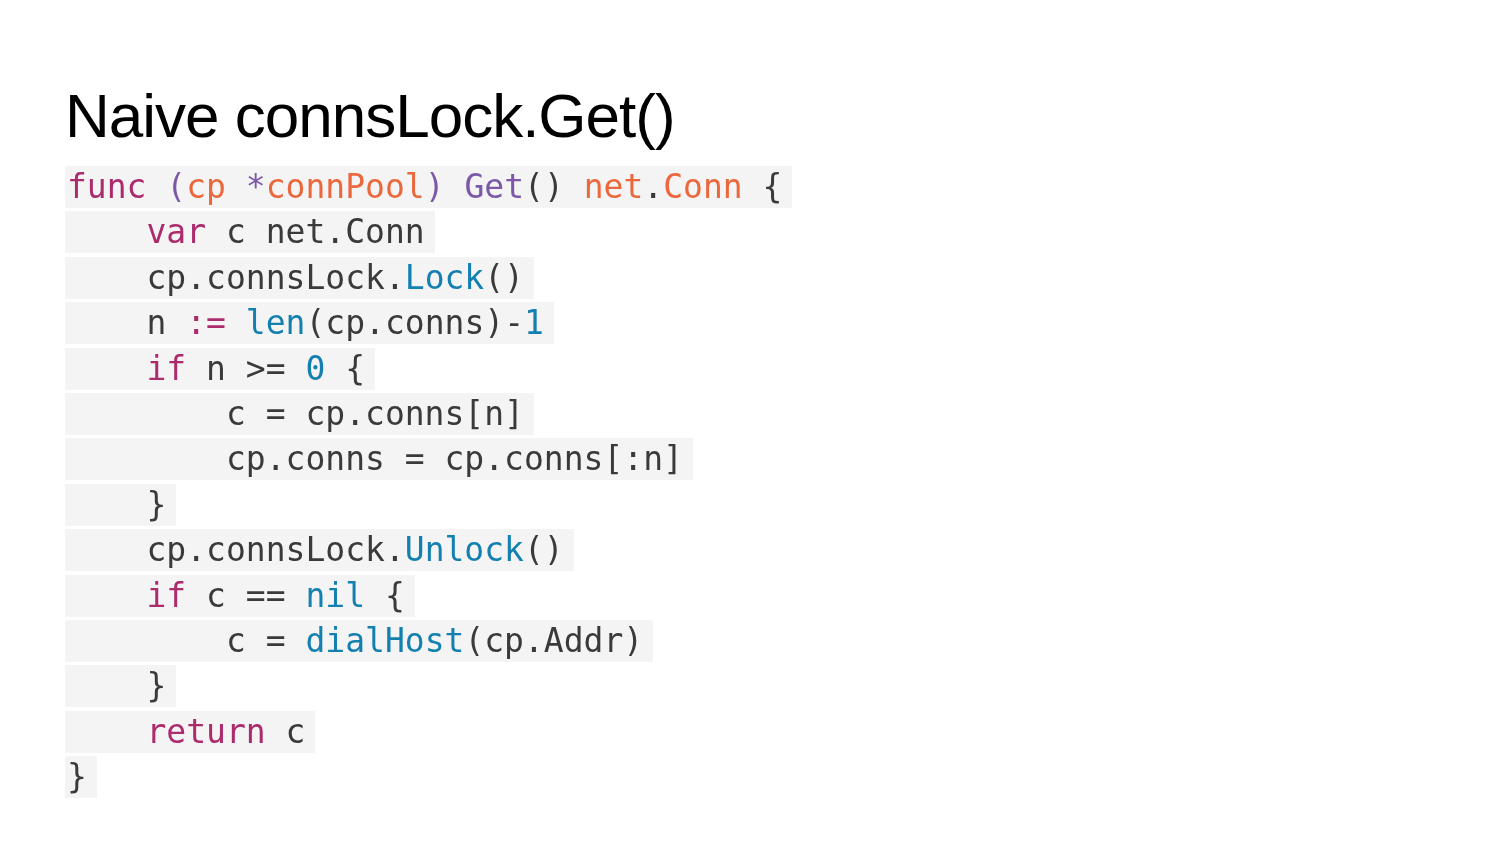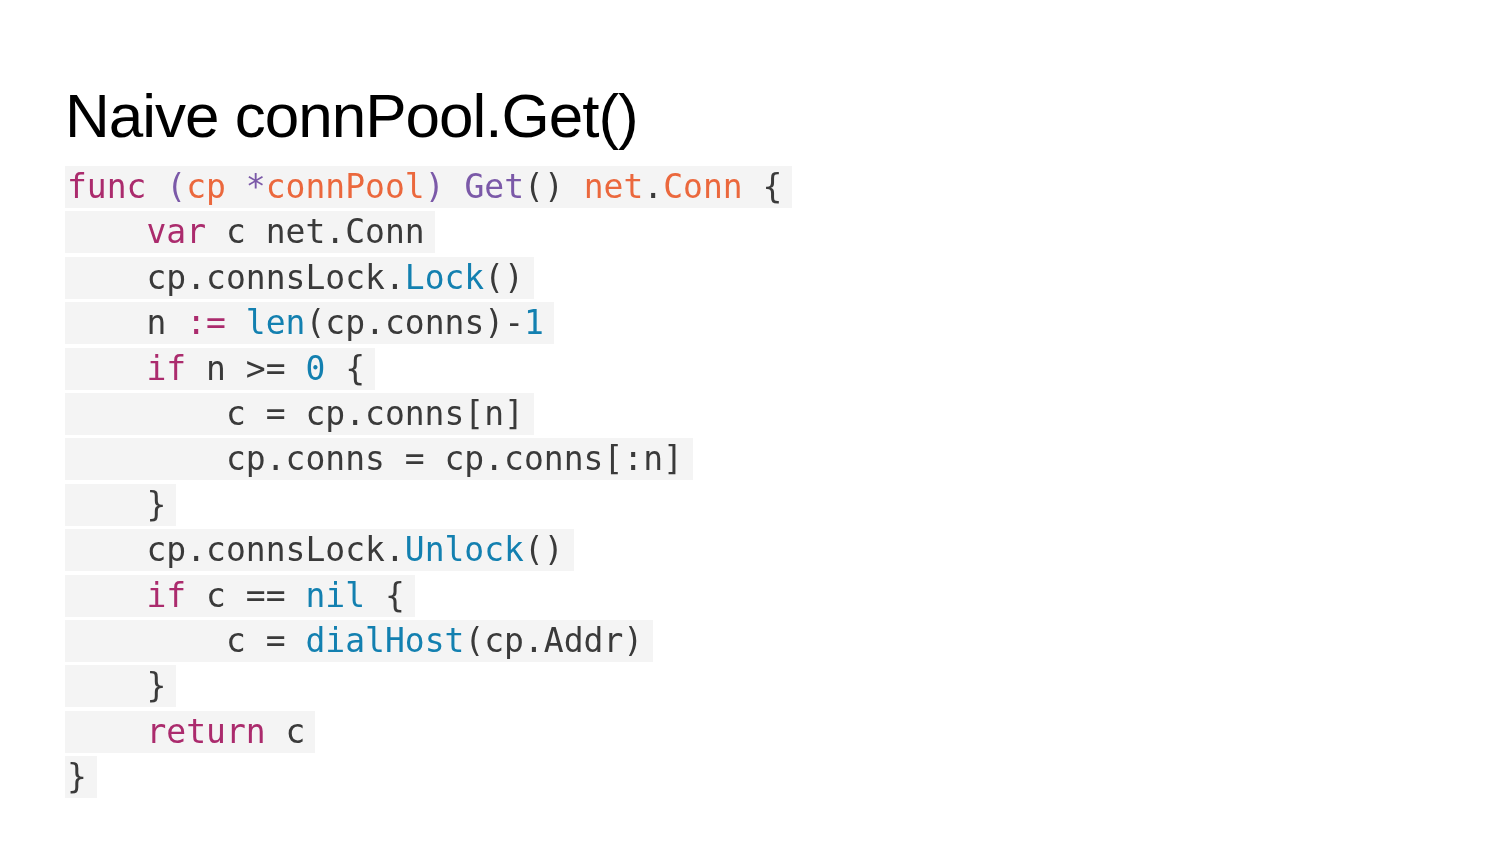--- a/index.html
+++ b/index.html
@@ -44,15 +44,15 @@
     padding: 0 10px 0 2px;
     background: #f4f4f4;
     white-space: pre;
   }
   .code-token { white-space: pre; }
 </style>
 </head>
 <body>
 
 <div class="slide">
-  <h1 class="slide-title">Naive connPool.Get()</h1>
+  <h1 class="slide-title">Naive connsLock.Get()</h1>
   <div class="code-block"><div class="code-line-row"><span class="code-line" style="background: rgb(244, 244, 244);"><span class="code-token" style="color: rgb(171, 43, 109);">func</span><span class="code-token" style="color: rgb(58, 58, 58);"> </span><span class="code-token" style="color: rgb(123, 89, 168);">(</span><span class="code-token" style="color: rgb(235, 104, 61);">cp</span><span class="code-token" style="color: rgb(58, 58, 58);"> </span><span class="code-token" style="color: rgb(123, 89, 168);">*</span><span class="code-token" style="color: rgb(235, 104, 61);">connPool</span><span class="code-token" style="color: rgb(123, 89, 168);">)</span><span class="code-token" style="color: rgb(58, 58, 58);"> </span><span class="code-token" style="color: rgb(123, 89, 168);">Get</span><span class="code-token" style="color: rgb(58, 58, 58);">() </span><span class="code-token" style="color: rgb(235, 104, 61);">net</span><span class="code-token" style="color: rgb(58, 58, 58);">.</span><span class="code-token" style="color: rgb(235, 104, 61);">Conn</span><span class="code-token" style="color: rgb(58, 58, 58);"> {</span></span></div><div class="code-line-row"><span class="code-line" style="background: rgb(244, 244, 244);"><span class="code-token" style="color: rgb(58, 58, 58);">    </span><span class="code-token" style="color: rgb(171, 43, 109);">var</span><span class="code-token" style="color: rgb(58, 58, 58);"> c net.Conn</span></span></div><div class="code-line-row"><span class="code-line" style="background: rgb(244, 244, 244);"><span class="code-token" style="color: rgb(58, 58, 58);">    cp.connsLock.</span><span class="code-token" style="color: rgb(19, 128, 176);">Lock</span><span class="code-token" style="color: rgb(58, 58, 58);">()</span></span></div><div class="code-line-row"><span class="code-line" style="background: rgb(244, 244, 244);"><span class="code-token" style="color: rgb(58, 58, 58);">    n </span><span class="code-token" style="color: rgb(171, 43, 109);">:=</span><span class="code-token" style="color: rgb(58, 58, 58);"> </span><span class="code-token" style="color: rgb(19, 128, 176);">len</span><span class="code-token" style="color: rgb(58, 58, 58);">(cp.conns)-</span><span class="code-token" style="color: rgb(19, 128, 176);">1</span></span></div><div class="code-line-row"><span class="code-line" style="background: rgb(244, 244, 244);"><span class="code-token" style="color: rgb(58, 58, 58);">    </span><span class="code-token" style="color: rgb(171, 43, 109);">if</span><span class="code-token" style="color: rgb(58, 58, 58);"> n &gt;= </span><span class="code-token" style="color: rgb(19, 128, 176);">0</span><span class="code-token" style="color: rgb(58, 58, 58);"> {</span></span></div><div class="code-line-row"><span class="code-line" style="background: rgb(244, 244, 244);"><span class="code-token" style="color: rgb(58, 58, 58);">        c = cp.conns[n]</span></span></div><div class="code-line-row"><span class="code-line" style="background: rgb(244, 244, 244);"><span class="code-token" style="color: rgb(58, 58, 58);">        cp.conns = cp.conns[:n]</span></span></div><div class="code-line-row"><span class="code-line" style="background: rgb(244, 244, 244);"><span class="code-token" style="color: rgb(58, 58, 58);">    }</span></span></div><div class="code-line-row"><span class="code-line" style="background: rgb(244, 244, 244);"><span class="code-token" style="color: rgb(58, 58, 58);">    cp.connsLock.</span><span class="code-token" style="color: rgb(19, 128, 176);">Unlock</span><span class="code-token" style="color: rgb(58, 58, 58);">()</span></span></div><div class="code-line-row"><span class="code-line" style="background: rgb(244, 244, 244);"><span class="code-token" style="color: rgb(58, 58, 58);">    </span><span class="code-token" style="color: rgb(171, 43, 109);">if</span><span class="code-token" style="color: rgb(58, 58, 58);"> c == </span><span class="code-token" style="color: rgb(19, 128, 176);">nil</span><span class="code-token" style="color: rgb(58, 58, 58);"> {</span></span></div><div class="code-line-row"><span class="code-line" style="background: rgb(244, 244, 244);"><span class="code-token" style="color: rgb(58, 58, 58);">        c = </span><span class="code-token" style="color: rgb(19, 128, 176);">dialHost</span><span class="code-token" style="color: rgb(58, 58, 58);">(cp.Addr)</span></span></div><div class="code-line-row"><span class="code-line" style="background: rgb(244, 244, 244);"><span class="code-token" style="color: rgb(58, 58, 58);">    }</span></span></div><div class="code-line-row"><span class="code-line" style="background: rgb(244, 244, 244);"><span class="code-token" style="color: rgb(58, 58, 58);">    </span><span class="code-token" style="color: rgb(171, 43, 109);">return</span><span class="code-token" style="color: rgb(58, 58, 58);"> c</span></span></div><div class="code-line-row"><span class="code-line" style="background: rgb(244, 244, 244);"><span class="code-token" style="color: rgb(58, 58, 58);">}</span></span></div></div>
 </div>
 
 </body></html>

